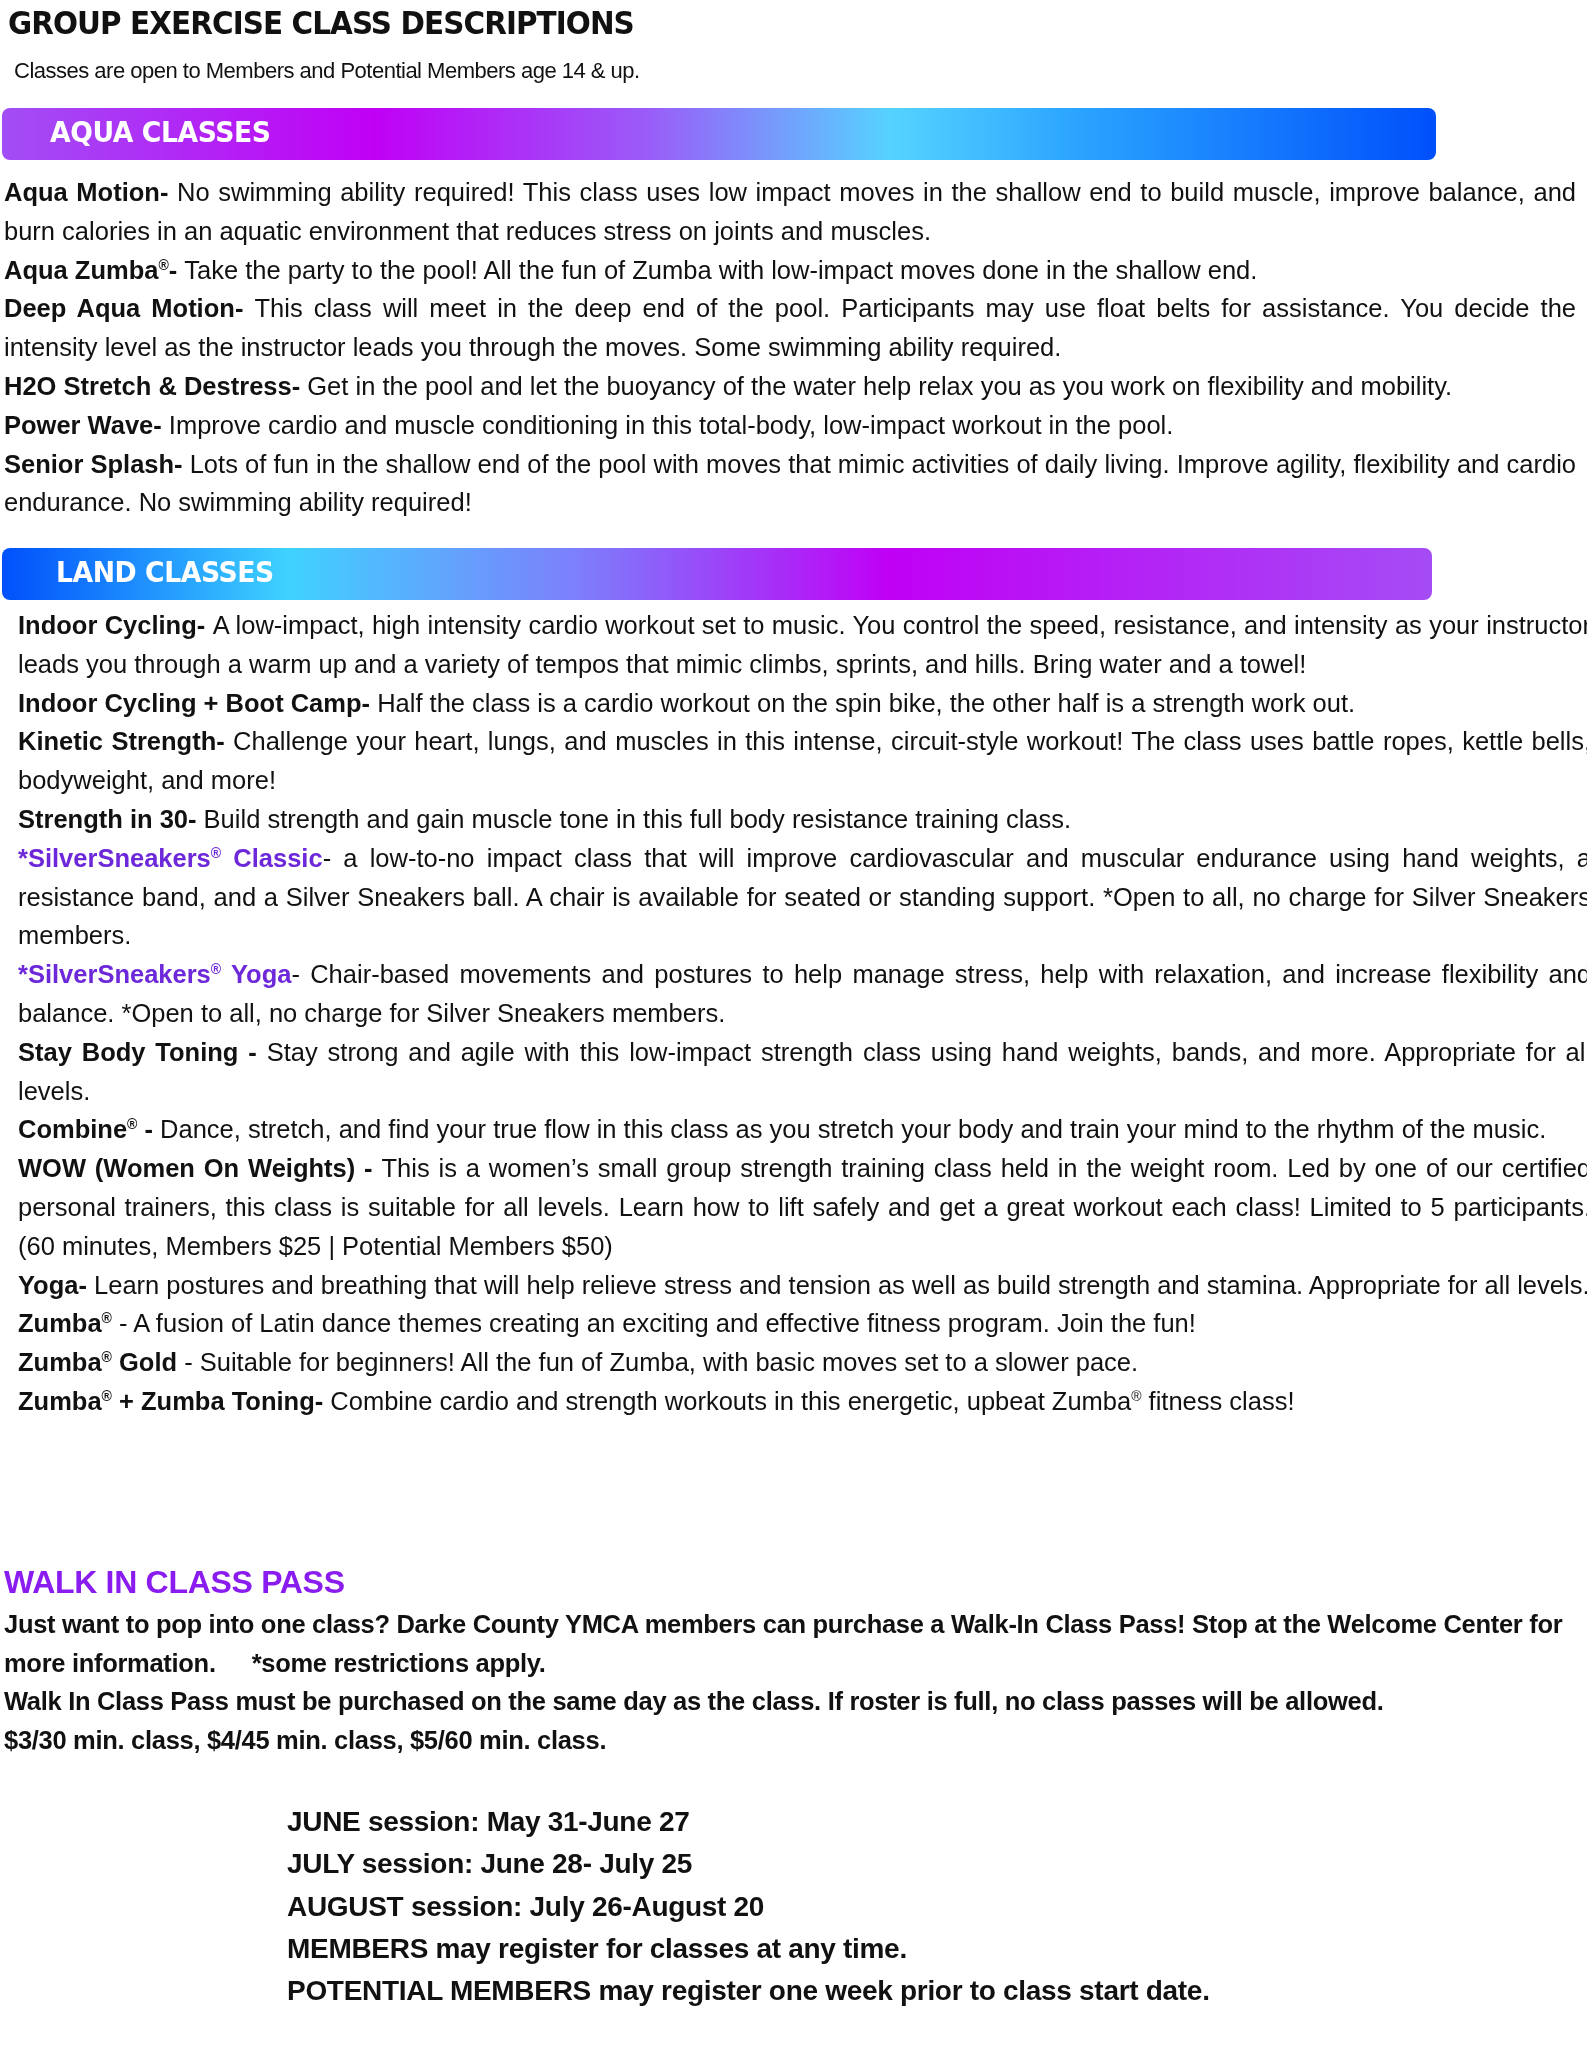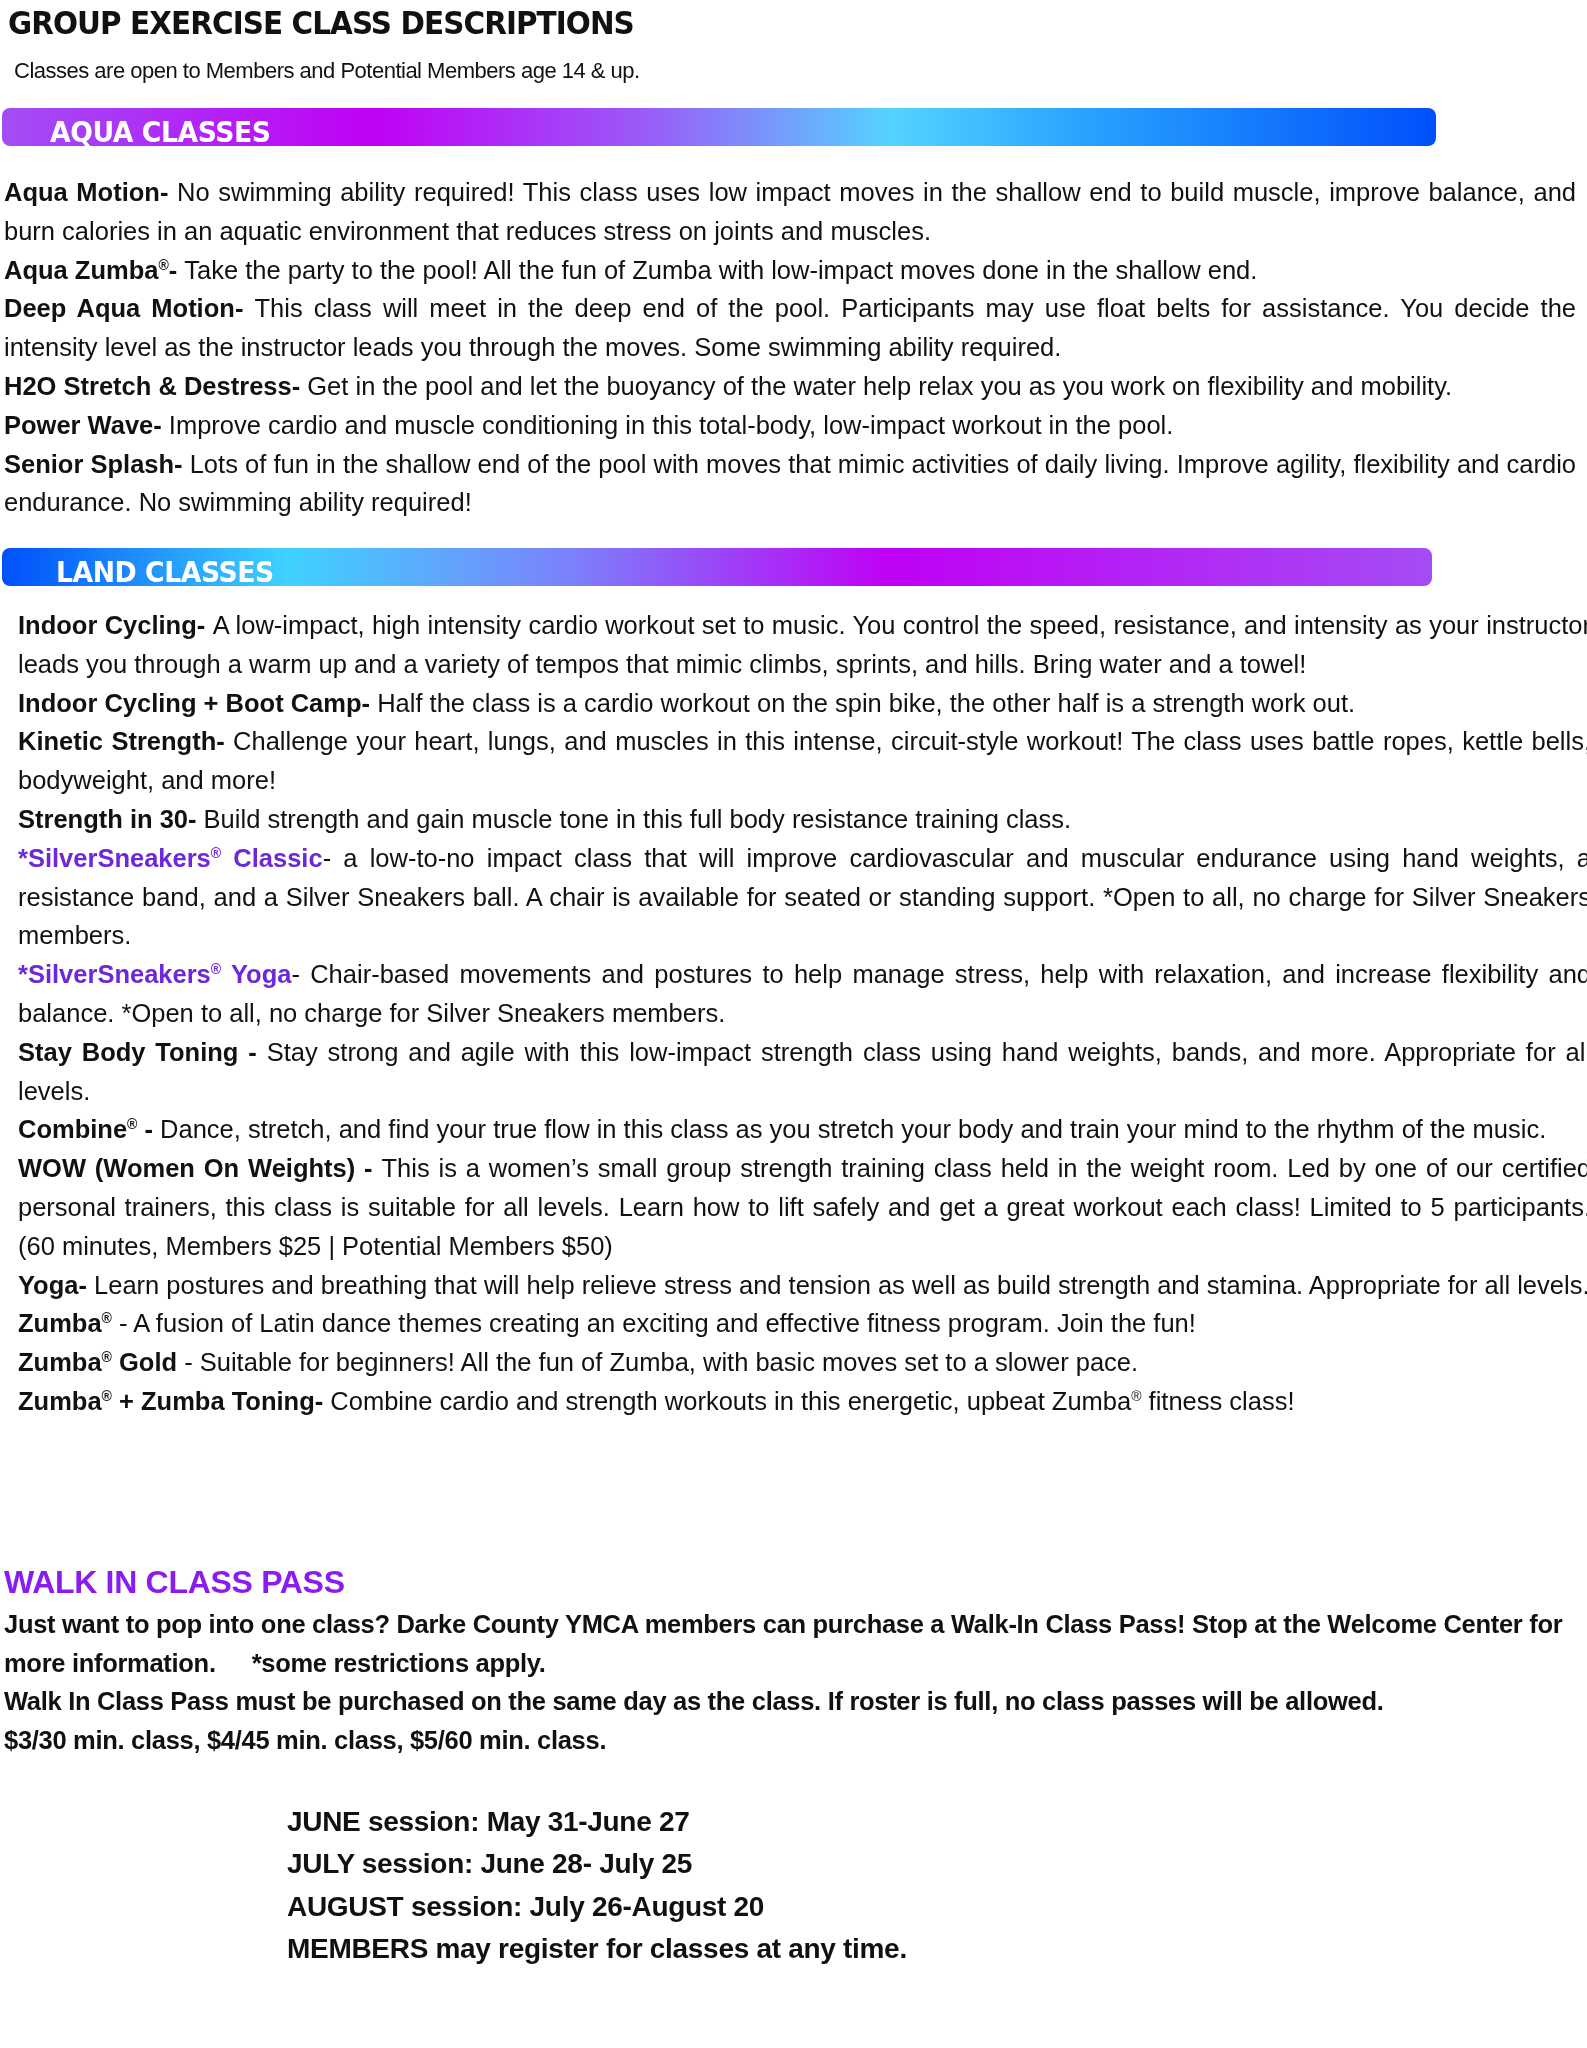--- a/index.html
+++ b/index.html
@@ -18,21 +18,21 @@
       font-weight: bold; font-size: 32px; letter-spacing: -1px;
       transform: scaleX(0.92); transform-origin: left;
       margin: 0; white-space: nowrap;
     }
     .subtitle {
       position: absolute; left: 10px; top: 54px;
       font-size: 22px; margin: 4px; white-space: nowrap;
       letter-spacing: -0.5px;
     }
     .banner {
-      position: absolute; height: 38px; border-radius: 8px;
+      position: absolute; height: 52px; border-radius: 8px;
       box-sizing: border-box;
     }
     .banner-aqua {
       left: 2px; top: 108px; width: 1434px;
       background: linear-gradient(90deg, #a24ef5 0%, #c000f5 26%, #9a5cf8 45%, #55d3ff 62%, #2aa4ff 75%, #0050fb 100%);
     }
     .banner-land {
       left: 2px; top: 548px; width: 1430px;
       background: linear-gradient(90deg, #0050fb 0%, #3fd2ff 20%, #7c80fb 40%, #c000f5 62%, #a54cf5 100%);
     }
@@ -123,15 +123,16 @@
     <p><span>Just want to pop into one class? Darke County YMCA members can purchase a Walk-In Class Pass! Stop at the Welcome Center for more information.</span><span class="gap"></span><span>*some restrictions apply.</span></p>
     <p>Walk In Class Pass must be purchased on the same day as the class. If roster is full, no class passes will be allowed.</p>
     <p>$3/30 min. class, $4/45 min. class, $5/60 min. class.</p>
   </div>
 
   <div class="sessions">
     <p>JUNE session: May 31-June 27</p>
     <p>JULY session: June 28- July 25</p>
     <p>AUGUST session: July 26-August 20</p>
     <p>MEMBERS may register for classes at any time.</p>
+    <p>POTENTIAL MEMBERS may register one week prior to class start date.</p>
   </div>
 
 </div>
 
 </body></html>

